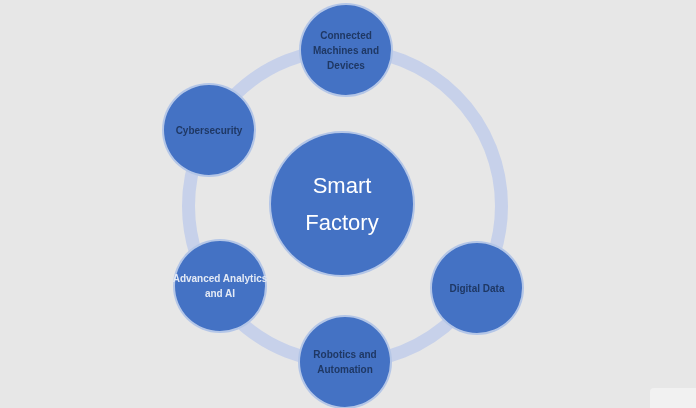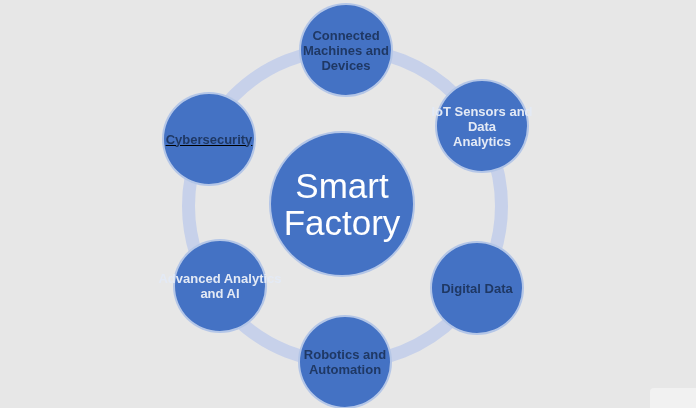--- a/index.html
+++ b/index.html
@@ -36,47 +36,47 @@
   }
   .center-node {
     left: 269px;
     top: 131px;
     width: 146px;
     height: 146px;
     z-index: 3;
   }
   .center-label {
     color: #ffffff;
-    font-size: 35px;
+    font-size: 22px;
     line-height: 37px;
     text-align: center;
     white-space: pre-line;
     width: 146px;
     flex: none;
   }
   .node {
     width: 94px;
     height: 94px;
     z-index: 2;
   }
   .node-label {
     width: 132px;
     flex: none;
-    font-size: 13px;
+    font-size: 10px;
     line-height: 15px;
     font-weight: 600;
     text-align: center;
     white-space: pre-line;
   }
   .pos-top          { left: 299px; top: 3px; }
   .pos-top-right    { left: 435px; top: 79px; }
   .pos-bottom-right { left: 430px; top: 241px; }
   .pos-bottom       { left: 298px; top: 315px; }
   .pos-bottom-left  { left: 173px; top: 239px; }
-  .pos-top-left     { left: 162px; top: 92px; text-decoration: underline; }
+  .pos-top-left     { left: 162px; top: 83px; }
   .corner-highlight {
     position: absolute;
     right: 0;
     bottom: 0;
     width: 46px;
     height: 20px;
     background: #f1f1f1;
     border-top-left-radius: 4px;
     z-index: 1;
   }
@@ -92,24 +92,20 @@
     <div class="center-label">Smart
 Factory</div>
   </div>
 
   <div class="circle node pos-top">
     <div class="node-label" style="color: rgb(31, 56, 100);">Connected
 Machines and
 Devices</div>
   </div>
 
-  <div class="circle node pos-top-right">
-    <div class="node-label" style="color: rgb(228, 234, 245);">IoT Sensors and Data
-Analytics</div>
-  </div>
 
   <div class="circle node pos-bottom-right">
     <div class="node-label" style="color: rgb(31, 56, 100);">Digital Data</div>
   </div>
 
   <div class="circle node pos-bottom">
     <div class="node-label" style="color: rgb(31, 56, 100);">Robotics and
 Automation</div>
   </div>
 

